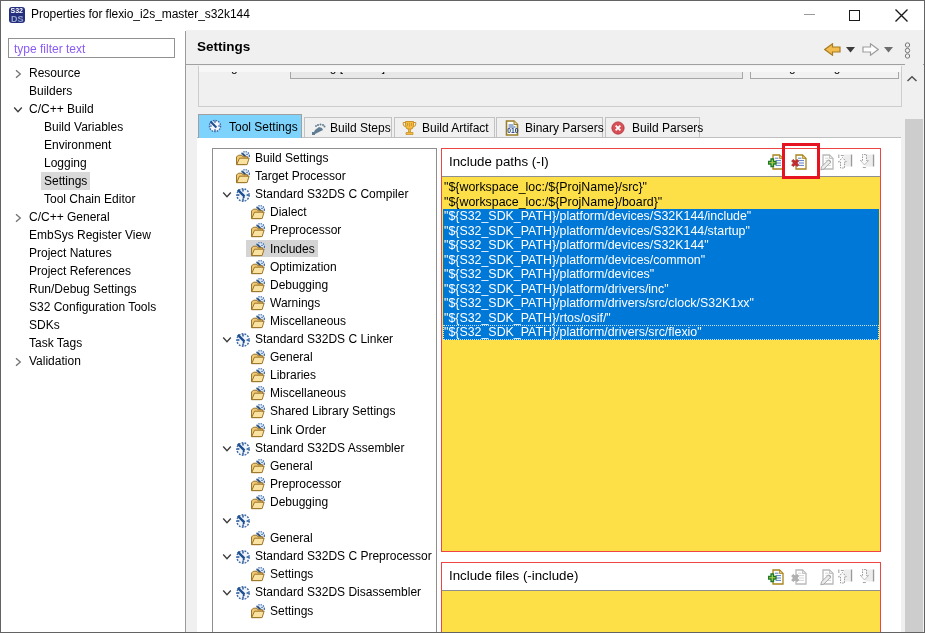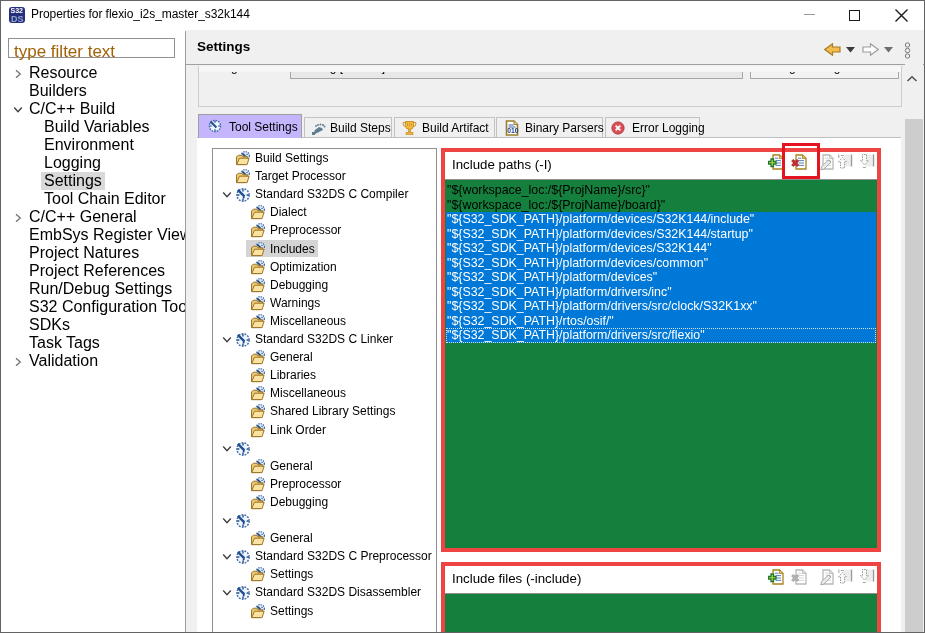--- a/index.html
+++ b/index.html
@@ -7,54 +7,54 @@
 .win-border{position:absolute;left:0;top:0;width:925px;height:633px;border:1px solid #636363;pointer-events:none;z-index:50}
 
 .title{position:absolute;left:31px;top:7px;font-size:12px;letter-spacing:-0.05px;color:#000}
 .appicon{position:absolute;left:9px;top:7px;width:16px;height:16px;background:#252f7e;border-radius:3px;overflow:hidden}
 .appicon .s32{position:absolute;left:1.5px;top:0px;font-size:7px;font-weight:bold;color:#fff}
 .appicon .ds{position:absolute;left:2px;top:6.5px;font-size:9px;font-weight:bold;color:#9aa6cf}
 .btn-min{position:absolute;left:804px;top:14px;width:11px;height:1.2px;background:#9a9a9a}
 .btn-max{position:absolute;left:849px;top:10px;width:10.5px;height:10.5px;border:1.4px solid #1a1a1a}
 
 .filter{position:absolute;left:8px;top:38px;width:167px;height:20px;border:1px solid #919191;background:#fff}
-.filter span{position:absolute;left:5px;top:3px;font-size:17px;color:#a16207}
-.lrow{position:absolute;height:18px;line-height:18px;font-size:16px;white-space:nowrap}
+.filter span{position:absolute;left:5px;top:3px;font-size:12px;color:#8b5cf6}
+.lrow{position:absolute;height:18px;line-height:18px;font-size:12px;white-space:nowrap}
 .l0{left:29px}.l1{left:44px}
 .lsel{background:#d9d9d9;padding:0 3px;margin-left:-3px}
 
 .vsep{position:absolute;left:185px;top:31px;width:1px;height:601px;background:#9b9b9b}
 
 .hband{position:absolute;left:186px;top:30px;width:738px;height:35px;background:#f0f0f0;border-bottom:1px solid #a0a0a0}
 .hband .hd{position:absolute;left:11px;top:9px;font-size:13.5px;font-weight:bold}
 
 .content{position:absolute;left:186px;top:65px;width:738px;height:568px;background:#f0f0f0}
 
 .cfgbox{position:absolute;left:198px;top:66px;width:704px;height:41px;border-left:1px solid #cdcdcd;border-bottom:1px solid #cdcdcd;border-right:1px solid #cdcdcd}
 .cfglight{position:absolute;left:199px;top:66px;width:702px;height:6px;background:#f7f7f7}
 .combo{position:absolute;left:290px;top:72px;width:453px;height:7px;background:#e8e8e8;border:1px solid #a6a6a6;border-top:none;overflow:hidden}
 .mbtn{position:absolute;left:750px;top:72px;width:149px;height:7px;background:#f2f2f2;border:1px solid #a6a6a6;border-top:none;overflow:hidden}
 .clip{position:absolute;overflow:hidden}
 
 .tabline{position:absolute;left:197px;top:137px;width:704px;height:1px;background:#bfbfbf}
 .tab{position:absolute;top:117px;height:20px;background:#f0f0f0;border:1px solid #c2c2c2;border-bottom:none;font-size:12px;white-space:nowrap}
 .tab .ticon{position:absolute}
 .tab .tlabel{position:absolute;top:3px}
-.tab-active{top:114px;height:24px;background:#c4b5fd;border:1px solid #a0a0a0;border-bottom:none;z-index:5}
+.tab-active{top:114px;height:24px;background:#7dd3fc;border:1px solid #a0a0a0;border-bottom:none;z-index:5}
 .tab-active .tlabel{top:5px}
 
 .tabpane{position:absolute;left:197px;top:138px;width:704px;height:494px;background:#fff}
 
 .mtree{position:absolute;left:212px;top:148px;width:225px;height:484px;background:#fff;border:1px solid #8f8f8f;border-bottom:none}
 .trow{position:absolute;height:18px;line-height:18px;font-size:12px;white-space:nowrap}
 .trow svg.icon{position:absolute;top:1px}
 .chev2{position:absolute;left:10px;top:5px}
 .tsel{position:absolute;background:#d4d4d4}
 
-.pane{position:absolute;background:#15803d;border:4px solid #ef4444}
+.pane{position:absolute;background:#fde047;border:1px solid #ef4444}
 .phead{position:absolute;left:0;top:0;width:100%;height:28px;border-bottom:1px solid #8f8f8f;background:#fff}
 .ptitle{position:absolute;left:7px;top:5px;font-size:13.3px}
 .list{position:absolute;left:1px;top:28px;right:1px;font-size:12.4px}
 .lirow{position:absolute;left:0;width:100%;height:14.5px;line-height:14.5px;padding-left:1px;white-space:nowrap}
 .lisel{background:#0078d7;color:#fff}
 
 .sbar{position:absolute;left:905px;top:64px;width:18px;height:568px;background:#f0f0f0}
 .sthumb{position:absolute;left:905px;top:119px;width:18px;height:513px;background:#cdcdcd}
 .schev{position:absolute;left:905px;top:74px}
 
@@ -217,21 +217,21 @@
       <text x="2.2" y="13.2" font-size="6.8" font-weight="bold" fill="#1d3f7d" font-family="Liberation Sans">010</text>
     </svg>
   <span class="tlabel" style="left:28px">Binary Parsers</span>
 </div>
 <div class="tab" style="left:605px;width:95px">
   <svg class="ticon" style="left:5px;top:3px" width="14" height="14" viewBox="0 0 16 16">
       <circle cx="8" cy="8" r="7" fill="#d94f55"></circle>
       <circle cx="8" cy="8" r="7" fill="none" stroke="#b03036" stroke-width="1"></circle>
       <path d="M5.3 5.3 L10.7 10.7 M10.7 5.3 L5.3 10.7" stroke="#fff" stroke-width="2"></path>
     </svg>
-  <span class="tlabel" style="left:26px">Error Logging</span>
+  <span class="tlabel" style="left:26px">Build Parsers</span>
 </div>
 
 <div class="mtree"></div>
 <div id="mtree">
     <div class="trow" style="left:212px;top:149px;width:224px">
       <span style="position:absolute;left:23px;top:1px">
         <svg class="icon" width="16" height="16" viewBox="0 0 16 16">
           <circle cx="10.3" cy="4.7" r="4.1" fill="#dce8f6" stroke="#3e6dae" stroke-width="1.2" stroke-dasharray="1.3 1.1"></circle>
           <circle cx="12" cy="3.4" r="0.7" fill="#2c5692"></circle>
           <circle cx="9" cy="6.4" r="0.7" fill="#2c5692"></circle>
@@ -445,20 +445,21 @@
         <path d="M1.2 2.5 L5 6.8 L8.8 2.5" fill="none" stroke="#3c3c3c" stroke-width="1.3"></path>
       </svg>
       <span style="position:absolute;left:23px;top:1px">
         <svg class="icon" width="16" height="16" viewBox="0 0 16 16">
           <circle cx="8" cy="8" r="6.2" fill="#f2f6fb" stroke="#3c69a8" stroke-width="1.4" stroke-dasharray="1.8 1.2"></circle>
           <path d="M8 2.2 v2.2 M8 11.6 v2.2 M2.2 8 h2.2 M11.6 8 h2.2" stroke="#1d4f91" stroke-width="1.4"></path>
           <path d="M2.8 2.8 L9.4 9.4" stroke="#1d4f91" stroke-width="2.4"></path>
           <path d="M9.4 9.4 L8.2 11.2" stroke="#1d4f91" stroke-width="1.6"></path>
         </svg>
       </span>
+      <span class="abs" style="left:43px">Standard S32DS Assembler</span>
     </div>
     <div class="trow" style="left:212px;top:457px;width:224px">
       <span style="position:absolute;left:38px;top:1px">
         <svg class="icon" width="16" height="16" viewBox="0 0 16 16">
           <circle cx="10.3" cy="4.7" r="4.1" fill="#dce8f6" stroke="#3e6dae" stroke-width="1.2" stroke-dasharray="1.3 1.1"></circle>
           <circle cx="12" cy="3.4" r="0.7" fill="#2c5692"></circle>
           <circle cx="9" cy="6.4" r="0.7" fill="#2c5692"></circle>
           <path d="M7.3 2.3 L13 8" stroke="#24456e" stroke-width="1.7"></path>
           <path d="M1.5 5.8 L3.8 4.2 h3.1 l1 1.6 h4.8 L10.4 13.6 H1.5 Z" fill="#f0c975" stroke="#9c7428" stroke-width="1"></path>
           <path d="M1.7 13.6 L4.5 7.2 h9.6 l-2 6.4 Z" fill="#fae3a0" stroke="#9c7428" stroke-width="1"></path>

